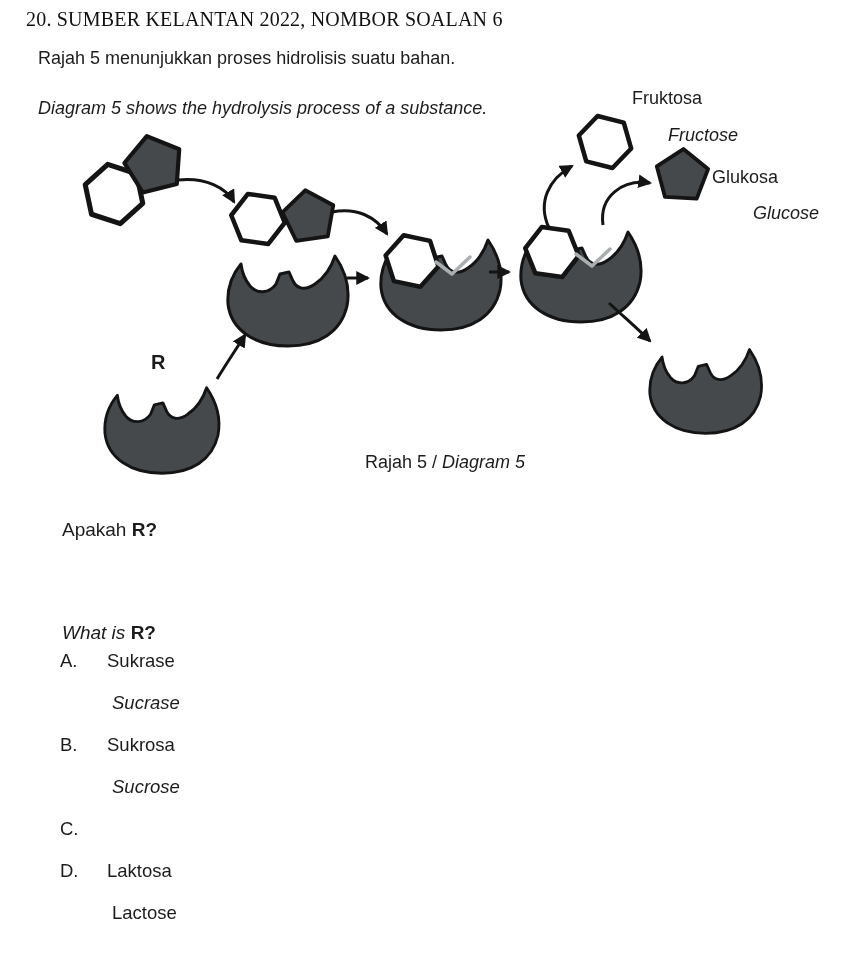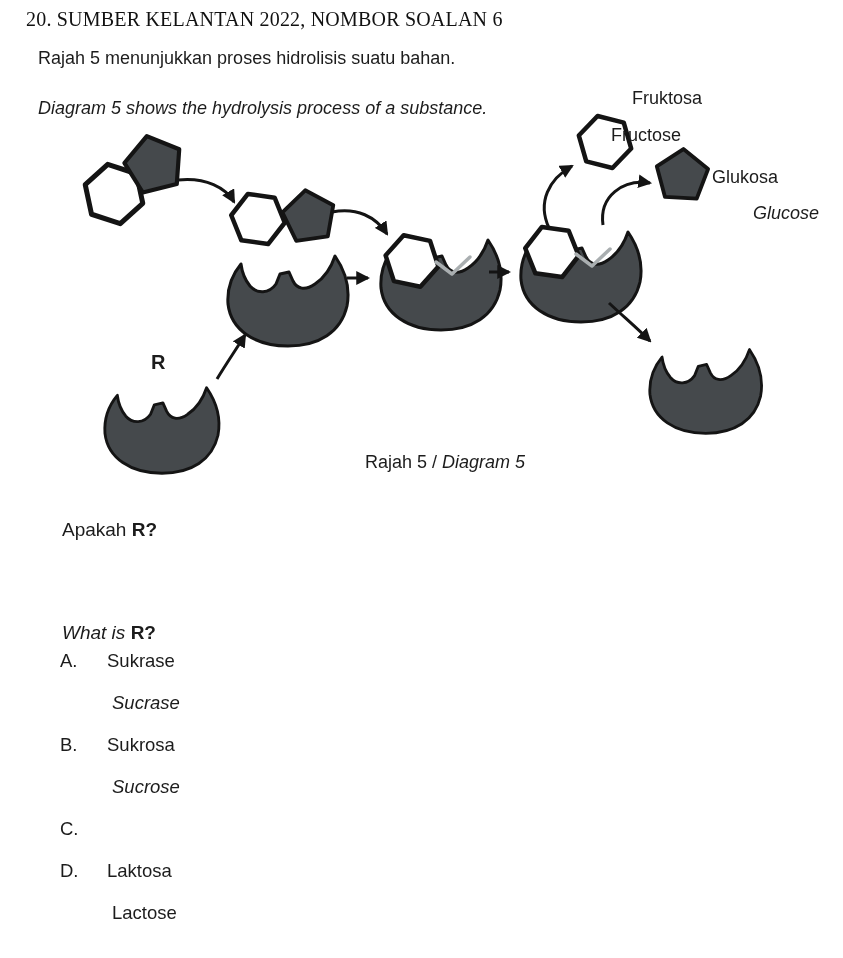--- a/index.html
+++ b/index.html
@@ -27,21 +27,21 @@
     letter-spacing: 0.2px;
     margin-left: 6px;
   }
   .intro-1 { left: 38px; top: 48px; font-size: 18px; }
   .intro-2 { left: 38px; top: 78px; font-size: 18px; font-style: italic; margin-top: 20px; }
 
   .diagram-svg { position: absolute; left: 0; top: 0; }
 
   .lbl { font-size: 18px; }
   .lbl-fruktosa { left: 632px; top: 88px; }
-  .lbl-fructose { left: 611px; top: 125px; }
+  .lbl-fructose { left: 668px; top: 125px; font-style: italic; }
   .lbl-glukosa  { left: 712px; top: 167px; }
   .lbl-glucose  { left: 753px; top: 203px; font-style: italic; }
   .lbl-r { left: 151px; top: 351px; font-size: 20px; font-weight: bold; }
 
   .caption { left: 365px; top: 452px; font-size: 18px; }
   .caption .it { font-style: italic; }
 
   .question { font-size: 19px; }
   .q-ms { left: 62px; top: 519px; }
   .q-en { left: 62px; top: 581px; font-style: italic; margin-top: 41px; }

